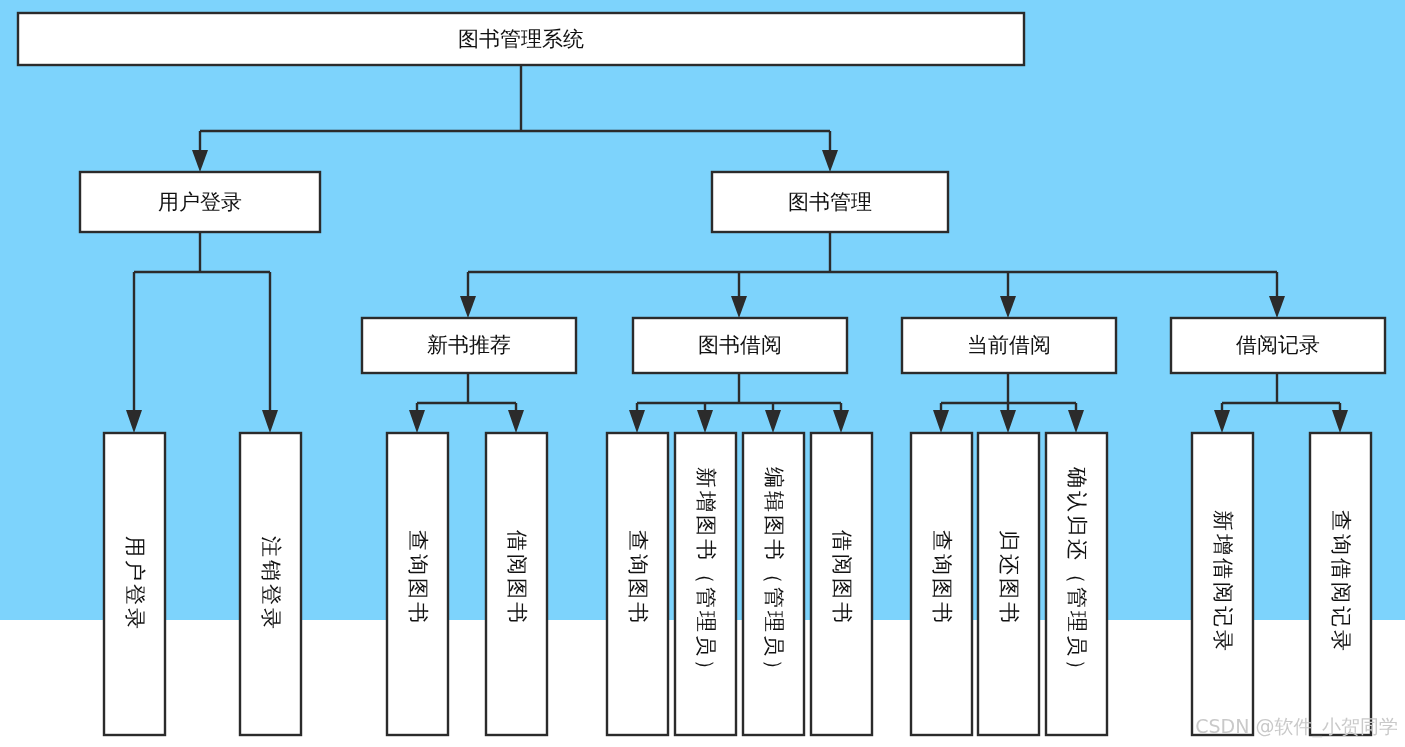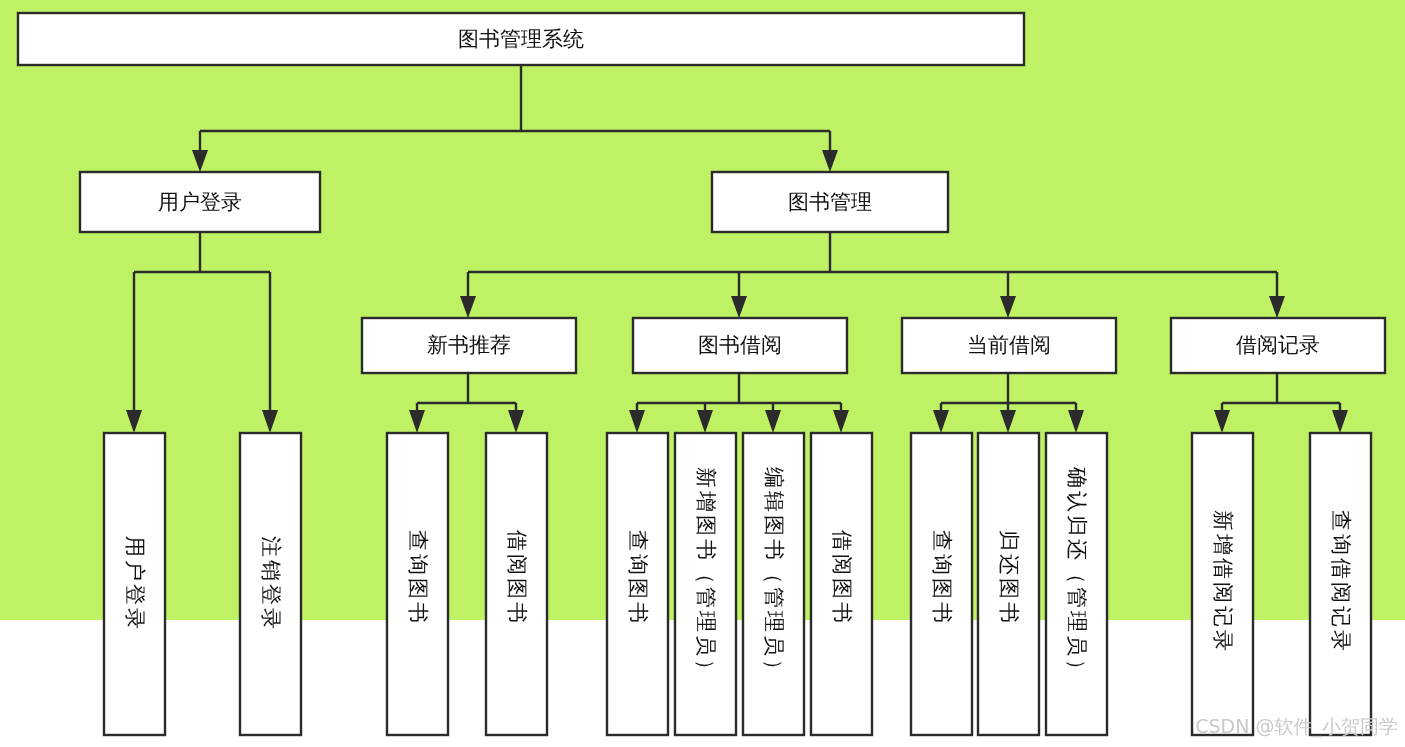--- a/index.html
+++ b/index.html
@@ -11,21 +11,21 @@
   body {
     width: 1405px;
     height: 747px;
     overflow: hidden;
     font-family: "DejaVu Sans", "Liberation Sans", sans-serif;
   }
   #diagram-root {
     position: relative;
     width: 1405px;
     height: 620px;
-    background: #bef264;
+    background: #7dd3fc;
   }
   svg#diagram-canvas {
     position: absolute;
     left: 0;
     top: 0;
     width: 1405px;
     height: 747px;
     display: block;
   }
   .node-box {

